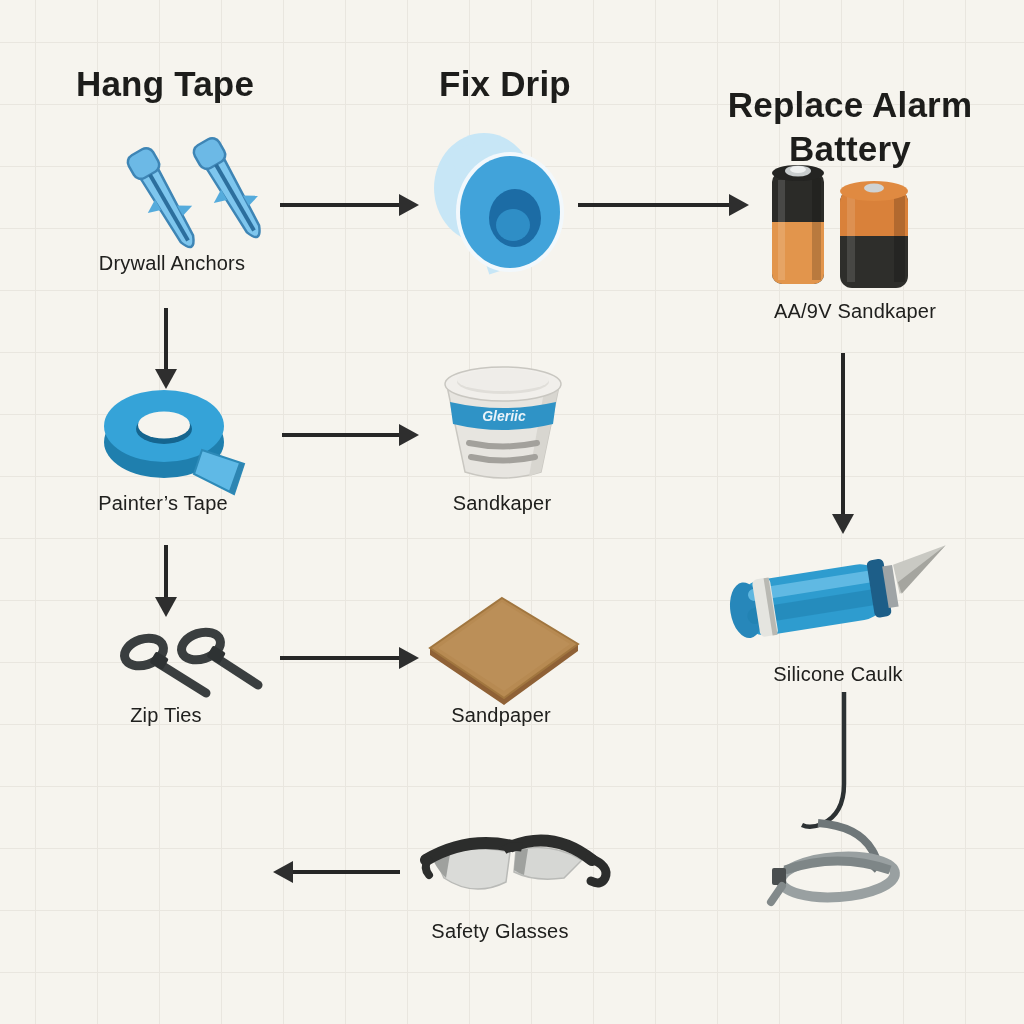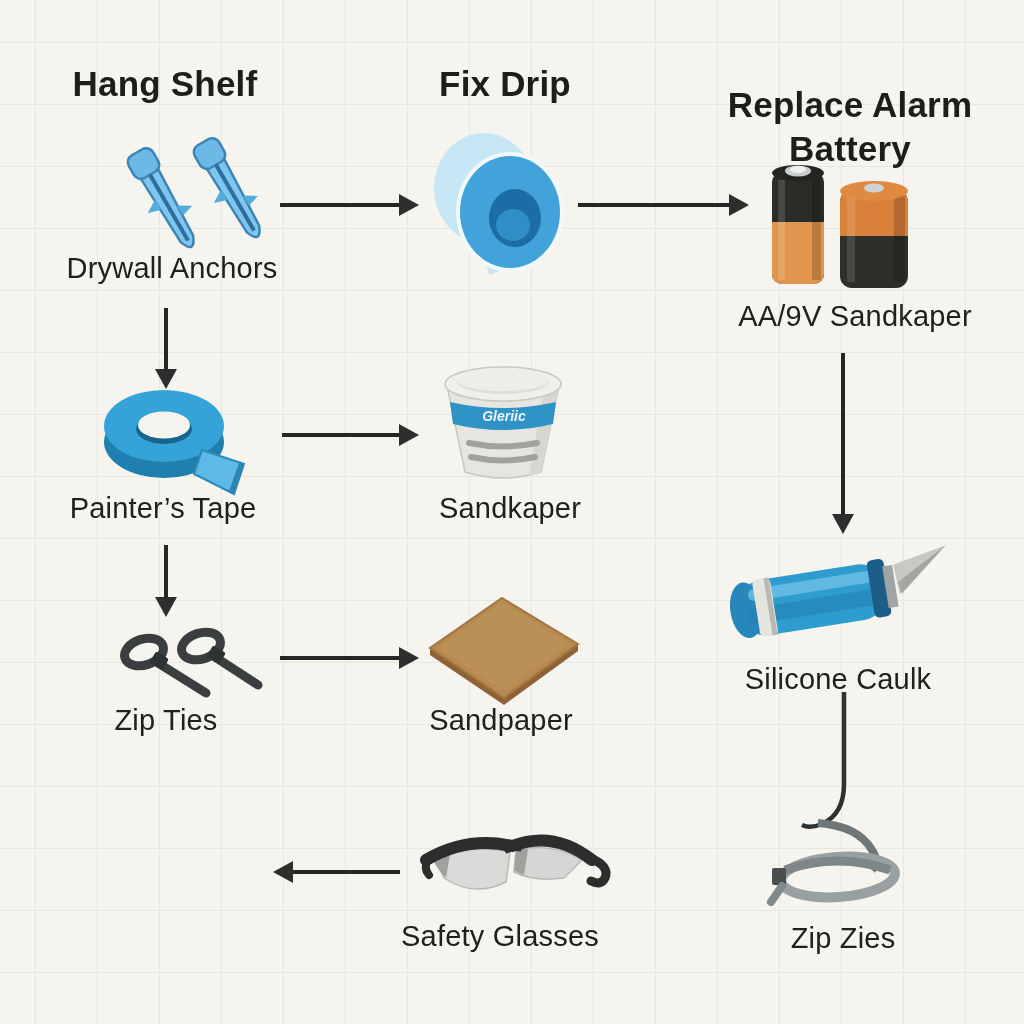--- a/index.html
+++ b/index.html
@@ -22,21 +22,21 @@
     font-size:35px;
     font-weight:700;
     line-height:1.26;
     color:#1d1d1b;
     letter-spacing:0.2px;
   }
   .item-label{
     position:absolute;
     width:310px;
     text-align:center;
-    font-size:29px;
+    font-size:20px;
     font-weight:500;
     color:#20201e;
     letter-spacing:0.2px;
   }
   .icon{position:absolute;}
   
   .arrow-h{position:absolute;height:4px;background:#262626;}
   .arrow-h.right::after{
     content:"";position:absolute;right:-19px;top:-9px;
     border-left:20px solid #2e2e2e;
@@ -52,21 +52,21 @@
     content:"";position:absolute;bottom:-19px;left:-9px;
     border-top:20px solid #2e2e2e;
     border-left:11px solid transparent;border-right:11px solid transparent;
   }
 </style>
 </head>
 <body>
 
 <div id="canvas">
 
-  <div class="col-title" style="left:25px;top:62px;">Hang Shelf</div>
+  <div class="col-title" style="left:25px;top:62px;">Hang Tape</div>
   <div class="col-title" style="left:365px;top:62px;">Fix Drip</div>
   <div class="col-title" style="left:710px;top:62px;margin-top:21px;">Replace Alarm Battery</div>
 
   <svg class="icon" style="left:90px;top:122px;" width="185" height="175" viewBox="0 0 185 175">
     <defs>
       <g id="anchor">
         <path d="M-10,22 L10,22 L7,98 Q0,116 -7,98 Z" fill="#7ec6ee" stroke="#3e85b5" stroke-width="2.5"></path>
         <path d="M-8,48 L-21,56 L-8,60 Z" fill="#55abdc"></path>
         <path d="M8,64 L21,72 L8,76 Z" fill="#55abdc"></path>
         <rect x="-14" y="-2" width="28" height="26" rx="8" fill="#6cb9e6" stroke="#3e85b5" stroke-width="2.5"></rect>
@@ -173,26 +173,25 @@
     <path d="M58,133 Q98,136 112,160 Q120,172 112,180" fill="none" stroke="#6f7779" stroke-width="8"></path>
     <ellipse cx="78" cy="187" rx="57" ry="20" fill="none" stroke="#99a0a1" stroke-width="10" transform="rotate(-4 78 187)"></ellipse>
     <path d="M25,180 Q78,162 130,180" stroke="#7e8687" stroke-width="9" fill="none"></path>
     <rect x="12" y="178" width="14" height="17" rx="2" fill="#4a4e4f"></rect>
     <path d="M22,196 L11,212" stroke="#82898a" stroke-width="8" stroke-linecap="round"></path>
   </svg>
 
   <div class="item-label" style="left:17px;top:252px;">Drywall Anchors</div>
   <div class="item-label" style="left:700px;top:300px;">AA/9V Sandkaper</div>
   <div class="item-label" style="left:8px;top:492px;">Painter’s Tape</div>
-  <div class="item-label" style="left:347px;top:492px;padding-left:8px;">Sandkaper</div>
+  <div class="item-label" style="left:347px;top:492px;">Sandkaper</div>
   <div class="item-label" style="left:11px;top:704px;">Zip Ties</div>
   <div class="item-label" style="left:346px;top:704px;">Sandpaper</div>
   <div class="item-label" style="left:683px;top:642px;margin-top:21px;">Silicone Caulk</div>
   <div class="item-label" style="left:345px;top:920px;">Safety Glasses</div>
-  <div class="item-label" style="left:688px;top:922px;">Zip Zies</div>
 
   <div class="arrow-h right" style="left:280px;top:203px;width:120px;"></div>
   <div class="arrow-h right" style="left:578px;top:203px;width:152px;"></div>
   <div class="arrow-v down" style="left:164px;top:308px;height:62px;"></div>
   <div class="arrow-h right" style="left:282px;top:433px;width:118px;"></div>
   <div class="arrow-v down" style="left:164px;top:545px;height:53px;"></div>
   <div class="arrow-h right" style="left:280px;top:656px;width:120px;"></div>
   <div class="arrow-v down" style="left:841px;top:353px;height:162px;"></div>
   <div class="arrow-h left" style="left:292px;top:870px;width:108px;"></div>
 

